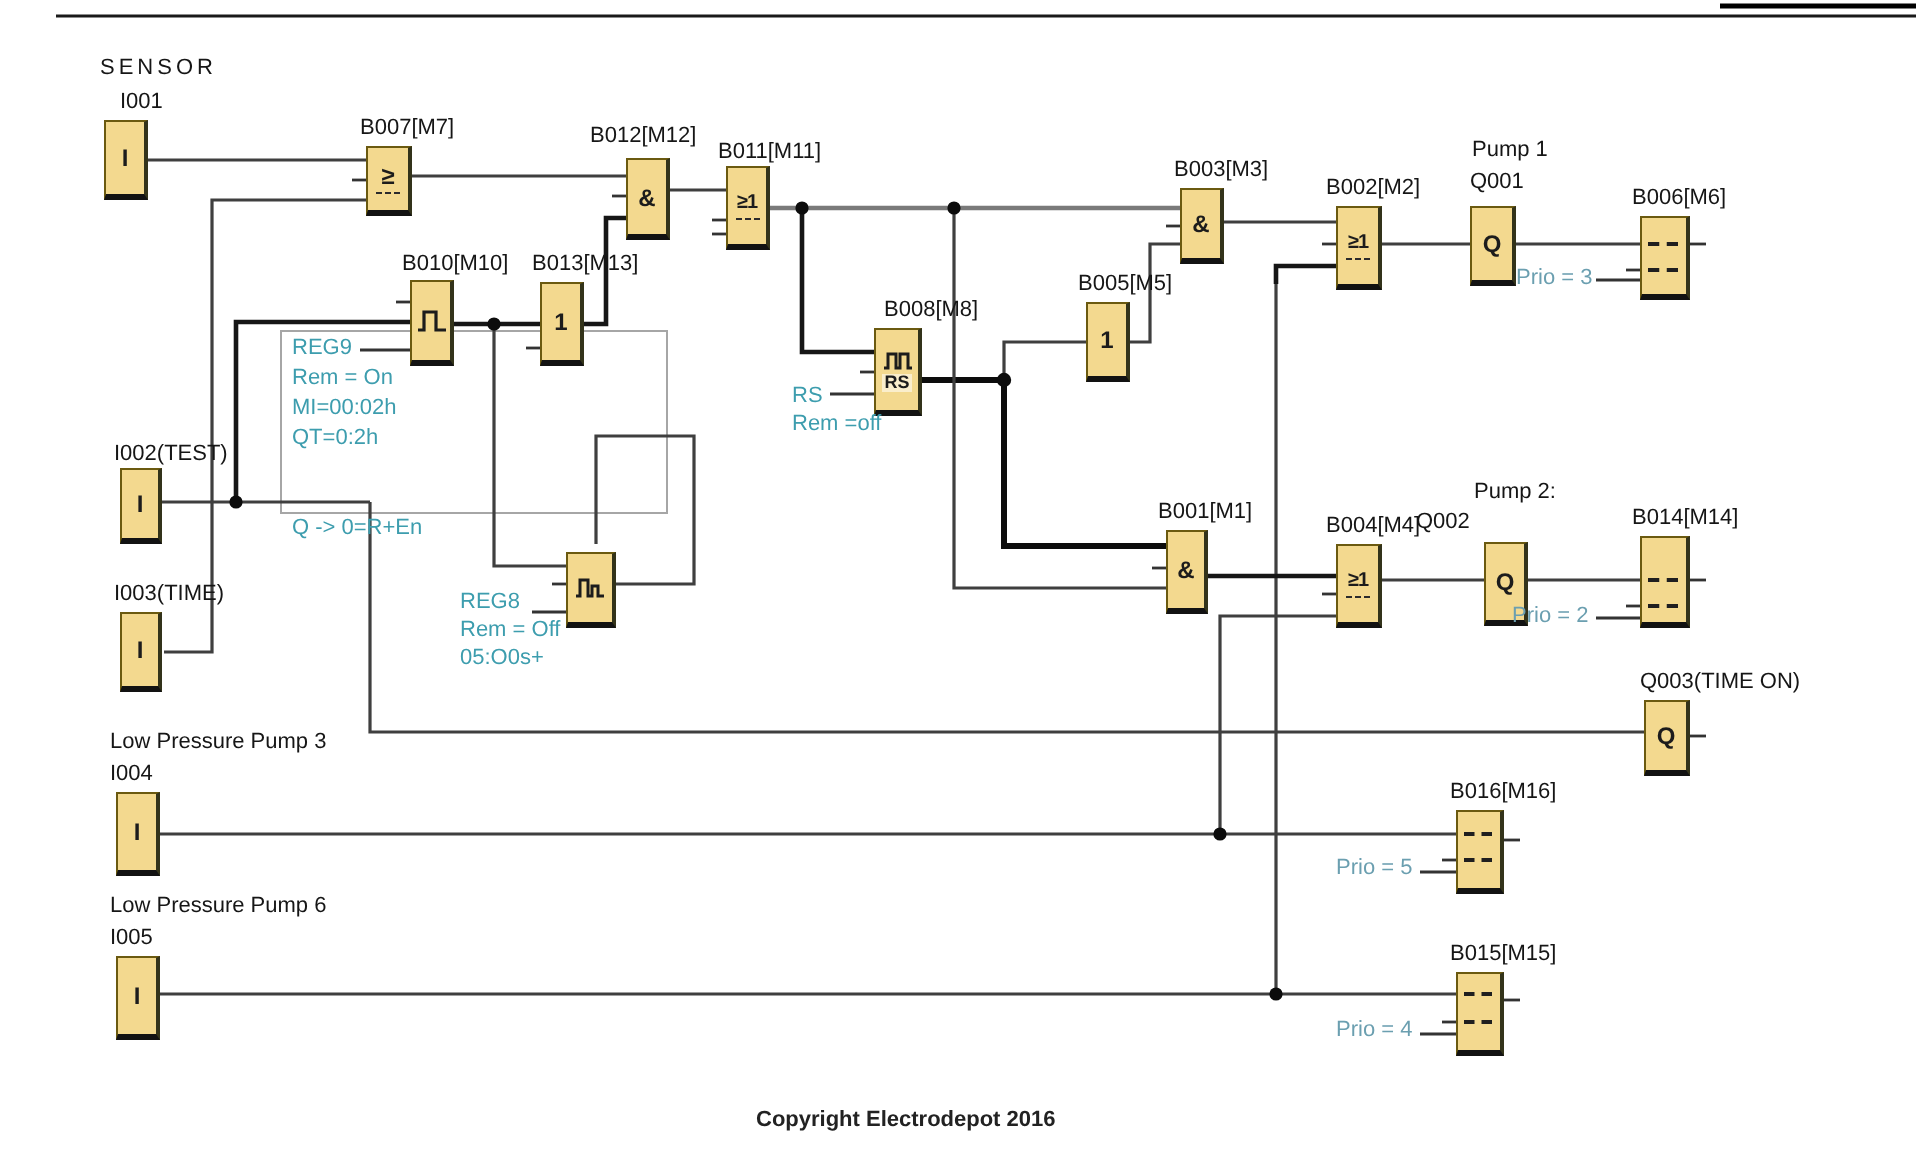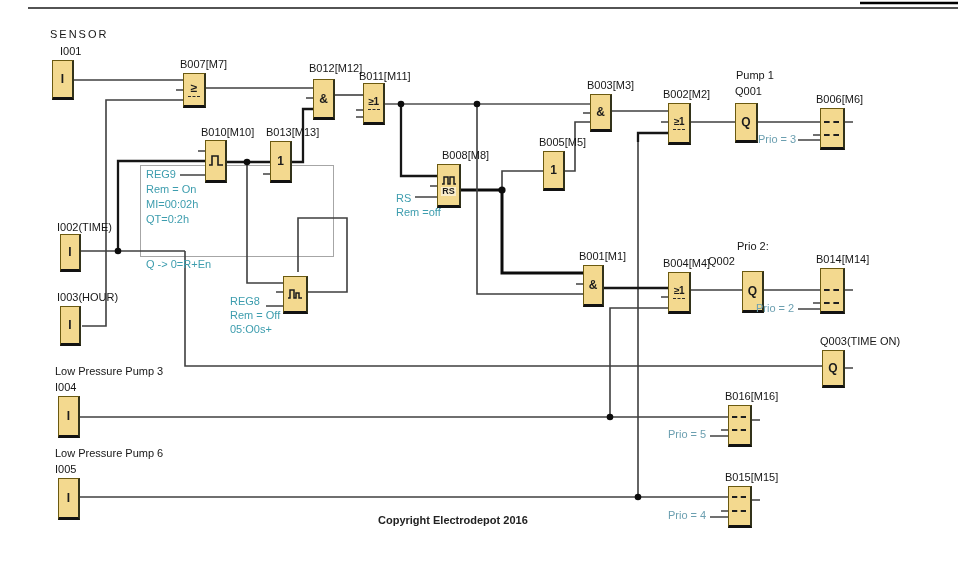--- a/index.html
+++ b/index.html
@@ -21,21 +21,21 @@
   .gicon{font-weight:bold;font-size:12px;color:#1c1c1c;line-height:1;}
   .gicon.small{font-size:10px;letter-spacing:-0.5px;}
   .dashu{width:12px;border-top:1px dashed #2b2b2b;margin-top:2px;}
   .rstxt{font-weight:bold;font-size:9px;color:#1c1c1c;background:rgba(255,255,255,0.55);
          line-height:1;margin-top:1px;padding:0 1px;}
   .mrow{position:absolute;left:3px;right:4px;border-top:2px dashed #1f1f1f;}
   .lbl{position:absolute;font-size:11px;color:#161616;white-space:nowrap;}
   .teal{position:absolute;font-size:11px;color:#3d9dae;white-space:nowrap;}
   .prio{position:absolute;font-size:11px;color:#6b9fb0;white-space:nowrap;}
   .spread{letter-spacing:2px;}
-  .copyright{position:absolute;font-size:11px;font-weight:bold;color:#222;}
+  .copyright{position:absolute;font-size:11px;font-weight:bold;color:#222;margin-top:40px;}
   .infobox{position:absolute;border:1px solid #a6a6a6;background:transparent;}
 </style>
 </head>
 <body>
 
 <div id="stage">
 
   <div class="infobox" style="left:140px;top:165px;width:192px;height:90px"></div>
 
   <svg class="wires" width="960" height="582">
@@ -198,41 +198,41 @@
     <div class="mrow" style="top:23px"></div>
   </div>
   <div class="blk" style="left:728px;top:486px;width:24px;height:42px">
     <div class="mrow" style="top:9px"></div>
     <div class="mrow" style="top:23px"></div>
   </div>
 
   <div class="lbl spread" style="left:50px;top:28px">SENSOR</div>
   <div class="lbl" style="left:60px;top:45px">I001</div>
   <div class="lbl" style="left:180px;top:58px">B007[M7]</div>
-  <div class="lbl" style="left:309px;top:62px">B012[M12]</div>
+  <div class="lbl" style="left:295px;top:62px">B012[M12]</div>
   <div class="lbl" style="left:359px;top:70px">B011[M11]</div>
   <div class="lbl" style="left:201px;top:126px">B010[M10]</div>
   <div class="lbl" style="left:266px;top:126px">B013[M13]</div>
   <div class="lbl" style="left:442px;top:149px">B008[M8]</div>
   <div class="lbl" style="left:539px;top:136px">B005[M5]</div>
   <div class="lbl" style="left:587px;top:79px">B003[M3]</div>
   <div class="lbl" style="left:663px;top:88px">B002[M2]</div>
   <div class="lbl" style="left:736px;top:69px">Pump 1</div>
   <div class="lbl" style="left:735px;top:85px">Q001</div>
   <div class="lbl" style="left:816px;top:93px">B006[M6]</div>
   <div class="lbl" style="left:579px;top:250px">B001[M1]</div>
   <div class="lbl" style="left:663px;top:257px">B004[M4]</div>
-  <div class="lbl" style="left:737px;top:240px">Prio 2:</div>
+  <div class="lbl" style="left:737px;top:240px">Pump 2:</div>
   <div class="lbl" style="left:708px;top:255px">Q002</div>
   <div class="lbl" style="left:816px;top:253px">B014[M14]</div>
   <div class="lbl" style="left:820px;top:335px">Q003(TIME ON)</div>
   <div class="lbl" style="left:725px;top:390px">B016[M16]</div>
   <div class="lbl" style="left:725px;top:471px">B015[M15]</div>
-  <div class="lbl" style="left:57px;top:221px">I002(TIME)</div>
-  <div class="lbl" style="left:57px;top:291px">I003(HOUR)</div>
+  <div class="lbl" style="left:57px;top:221px">I002(TEST)</div>
+  <div class="lbl" style="left:57px;top:291px">I003(TIME)</div>
   <div class="lbl" style="left:55px;top:365px">Low Pressure Pump 3</div>
   <div class="lbl" style="left:55px;top:381px">I004</div>
   <div class="lbl" style="left:55px;top:447px">Low Pressure Pump 6</div>
   <div class="lbl" style="left:55px;top:463px">I005</div>
 
   <div class="teal" style="left:146px;top:168px">REG9</div>
   <div class="teal" style="left:146px;top:183px">Rem = On</div>
   <div class="teal" style="left:146px;top:198px">MI=00:02h</div>
   <div class="teal" style="left:146px;top:213px">QT=0:2h</div>
   <div class="teal" style="left:146px;top:258px">Q -&gt; 0=R+En</div>

